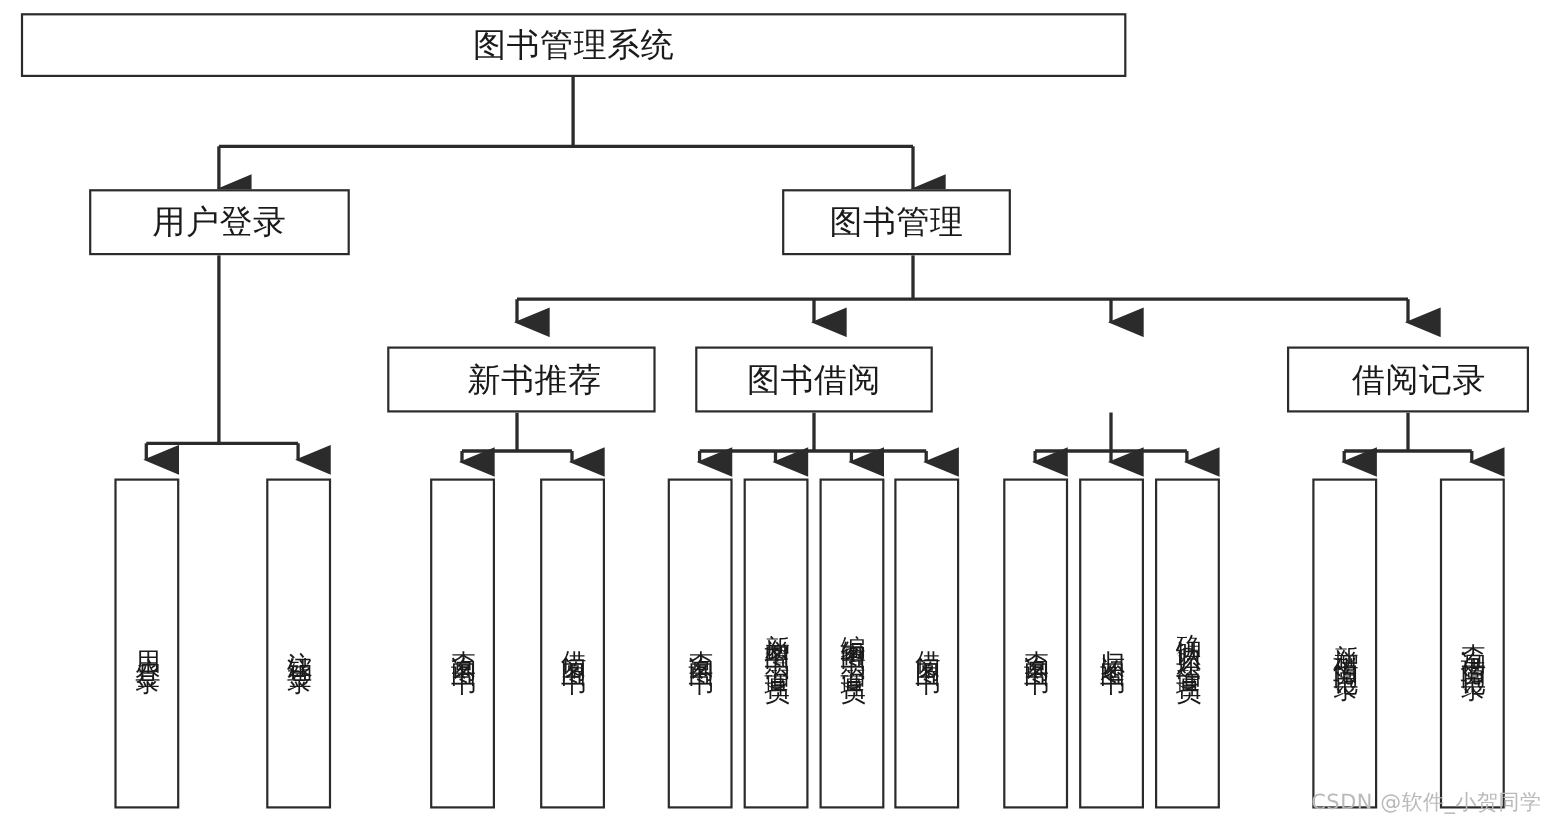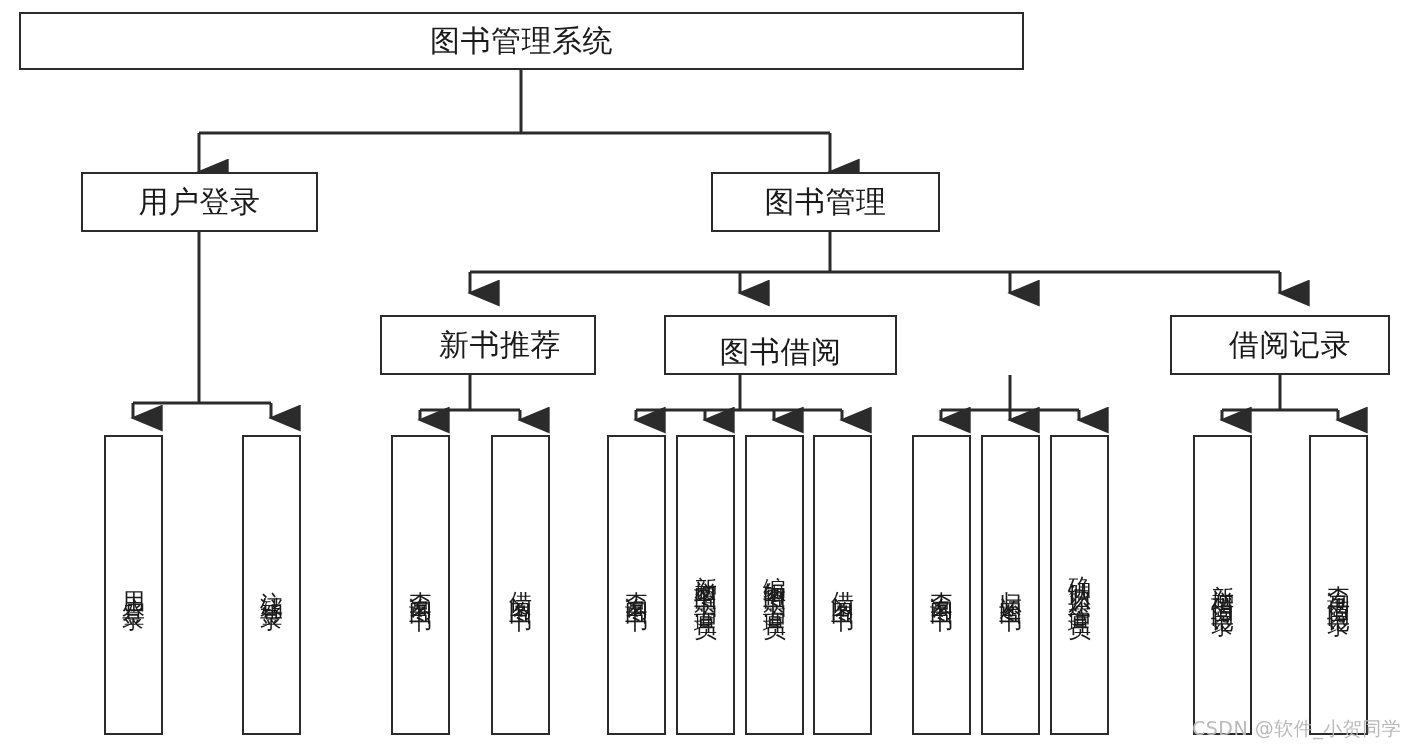--- a/index.html
+++ b/index.html
@@ -116,28 +116,28 @@
     <path d="M 1338 410 L 1338 420" stroke="#2b2b2b" stroke-width="3" fill="none" marker-end="url(#arrow)"></path>
   </svg>
 
   <div class="node h" style="left:19px; top:12px; width:1005px; height:58px;">
     <span>图书管理系统</span>
   </div>
 
   <div class="node h" style="left:81px; top:172px; width:237px; height:60px;">
     <span>用户登录</span>
   </div>
-  <div class="node h" style="left:711px; top:172px; width:229px; height:60px;">
+  <div class="node h" style="left:711px; top:172px; width:208px; height:60px;">
     <span>图书管理</span>
   </div>
 
-  <div class="node h" style="left:380px; top:315px; width:216px; height:60px;padding-left:24px;">
+  <div class="node h" style="left:352px; top:315px; width:244px; height:60px;padding-left:24px;">
     <span>新书推荐</span>
   </div>
-  <div class="node h" style="left:664px; top:315px; width:233px; height:60px;align-items:flex-end;">
+  <div class="node h" style="left:632px; top:315px; width:216px; height:60px;">
     <span>图书借阅</span>
   </div>
   <div class="node h" style="left:1170px; top:315px; width:220px; height:60px;padding-left:20px;">
     <span>借阅记录</span>
   </div>
 
   <div class="node v" style="left:104px; top:435px; width:59px; height:300px;">
     <span class="vlabel">用户登录</span>
   </div>
   <div class="node v" style="left:242px; top:435px; width:59px; height:300px;">

